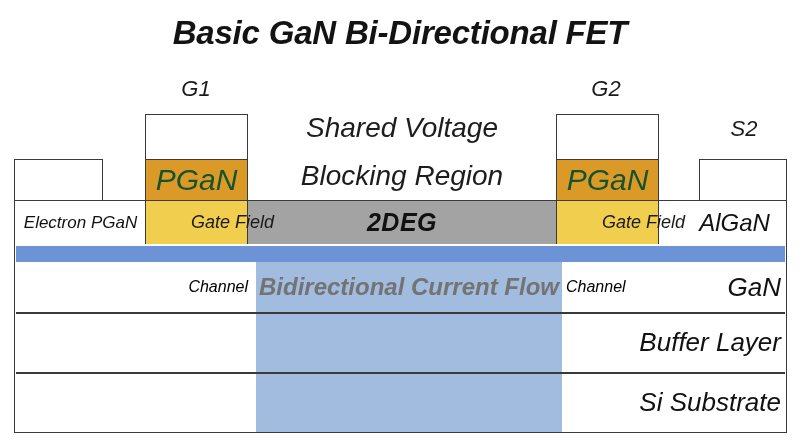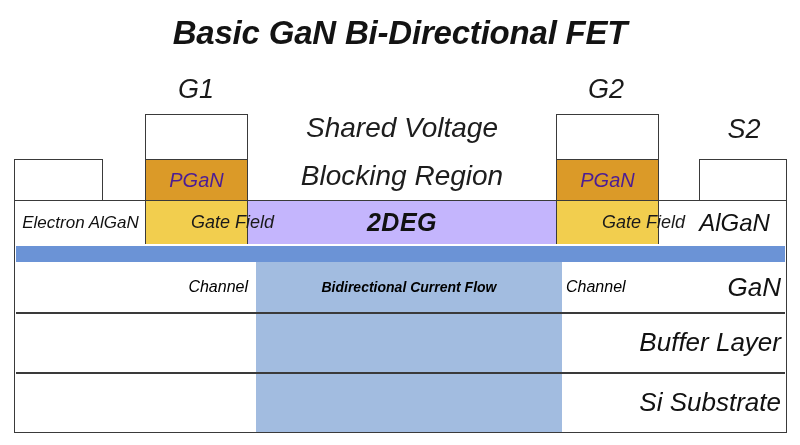--- a/index.html
+++ b/index.html
@@ -29,41 +29,41 @@
 
   .lbl{
     position:absolute;
     display:flex;align-items:center;justify-content:center;
     white-space:nowrap;
     font-family:"Liberation Sans", sans-serif;
     color:#131313;
   }
 
   
-  .terminal-cap{font-size:27px;font-weight:400;color:#1a1a1a;}
+  .terminal-cap{font-size:22px;font-weight:400;color:#1a1a1a;}
 
   
   .shared-text{
     position:absolute;
     text-align:center;
     font-size:28px;
     line-height:34px;
     font-weight:300;
     color:#1d1d1d;
     font-family:"Liberation Sans", sans-serif;
   }
   .shared-text div{white-space:nowrap;margin-top:14px;}
 
-  .pgan-text{font-size:20px;color:#4c1d95;}
+  .pgan-text{font-size:30px;color:#14532d;}
   .gatefield-text{font-size:18px;color:#1a1a1a;padding-left:36px;}
   .electronpath-text{font-size:17px;color:#111;}
   .algan-text{font-size:24px;color:#111;}
   .twodeg-text{font-size:25px;font-weight:bold;color:#111;letter-spacing:0.5px;}
   .channel-text{font-size:16px;color:#000000;}
-  .bidir-text{font-size:14px;font-weight:bold;color:#000000;}
+  .bidir-text{font-size:24px;font-weight:bold;color:#737373;}
   .layer-text{font-size:26px;color:#111;}
 
   
   #device-outline{
     position:absolute;left:14px;top:200px;width:773px;height:233px;
     box-sizing:border-box;border:1.7px solid #3a3a3a;background:#ffffff;
   }
 
   .hline{position:absolute;background:#3a3a3a;height:1.7px;}
 </style>
@@ -94,33 +94,33 @@
   <div class="fillbox" style="left:145px;top:159px;width:103px;height:42px;background:#DB9A28;border:1.6px solid #3a3a3a;">
     <div class="lbl pgan-text" style="left:0;top:0;width:100%;height:100%;">PGaN</div>
   </div>
 
   <div class="fillbox" style="left:556px;top:159px;width:103px;height:42px;background:#DB9A28;border:1.6px solid #3a3a3a;">
     <div class="lbl pgan-text" style="left:0;top:0;width:100%;height:100%;">PGaN</div>
   </div>
 
   <div id="device-outline"></div>
 
-  <div class="fillbox" style="left:248px;top:201px;width:308px;height:43px;background:#c4b5fd;">
+  <div class="fillbox" style="left:248px;top:201px;width:308px;height:43px;background:#a3a3a3;">
     <div class="lbl twodeg-text" style="left:0;top:0;width:100%;height:100%;">2DEG</div>
   </div>
 
   <div class="fillbox" style="left:145px;top:201px;width:103px;height:43px;background:#F2CE4E;border-left:1.6px solid #3a3a3a;border-right:1.6px solid #3a3a3a;box-sizing:border-box;">
     <div class="lbl gatefield-text" style="left:0;top:0;width:100%;height:100%;">Gate Field</div>
   </div>
 
   <div class="fillbox" style="left:556px;top:201px;width:103px;height:43px;background:#F2CE4E;border-left:1.6px solid #3a3a3a;border-right:1.6px solid #3a3a3a;box-sizing:border-box;">
     <div class="lbl gatefield-text" style="left:0;top:0;width:100%;height:100%;">Gate Field</div>
   </div>
 
-  <div class="lbl electronpath-text" style="left:16px;top:201px;width:129px;height:43px;">Electron AlGaN</div>
+  <div class="lbl electronpath-text" style="left:16px;top:201px;width:129px;height:43px;">Electron PGaN</div>
 
   <div class="lbl algan-text" style="left:659px;top:201px;width:151px;height:43px;">AlGaN</div>
 
   <div class="fillbox" style="left:16px;top:246px;width:769px;height:16px;background:#6B93D6;"></div>
 
   <div class="fillbox" style="left:256px;top:262px;width:306px;height:170px;background:#A2BCE0;"></div>
 
   <div class="lbl channel-text" style="left:120px;top:262px;width:136px;height:50px;justify-content:flex-end;padding-right:8px;box-sizing:border-box;">Channel</div>
 
   <div class="lbl bidir-text" style="left:256px;top:262px;width:306px;height:50px;">Bidirectional Current Flow</div>

